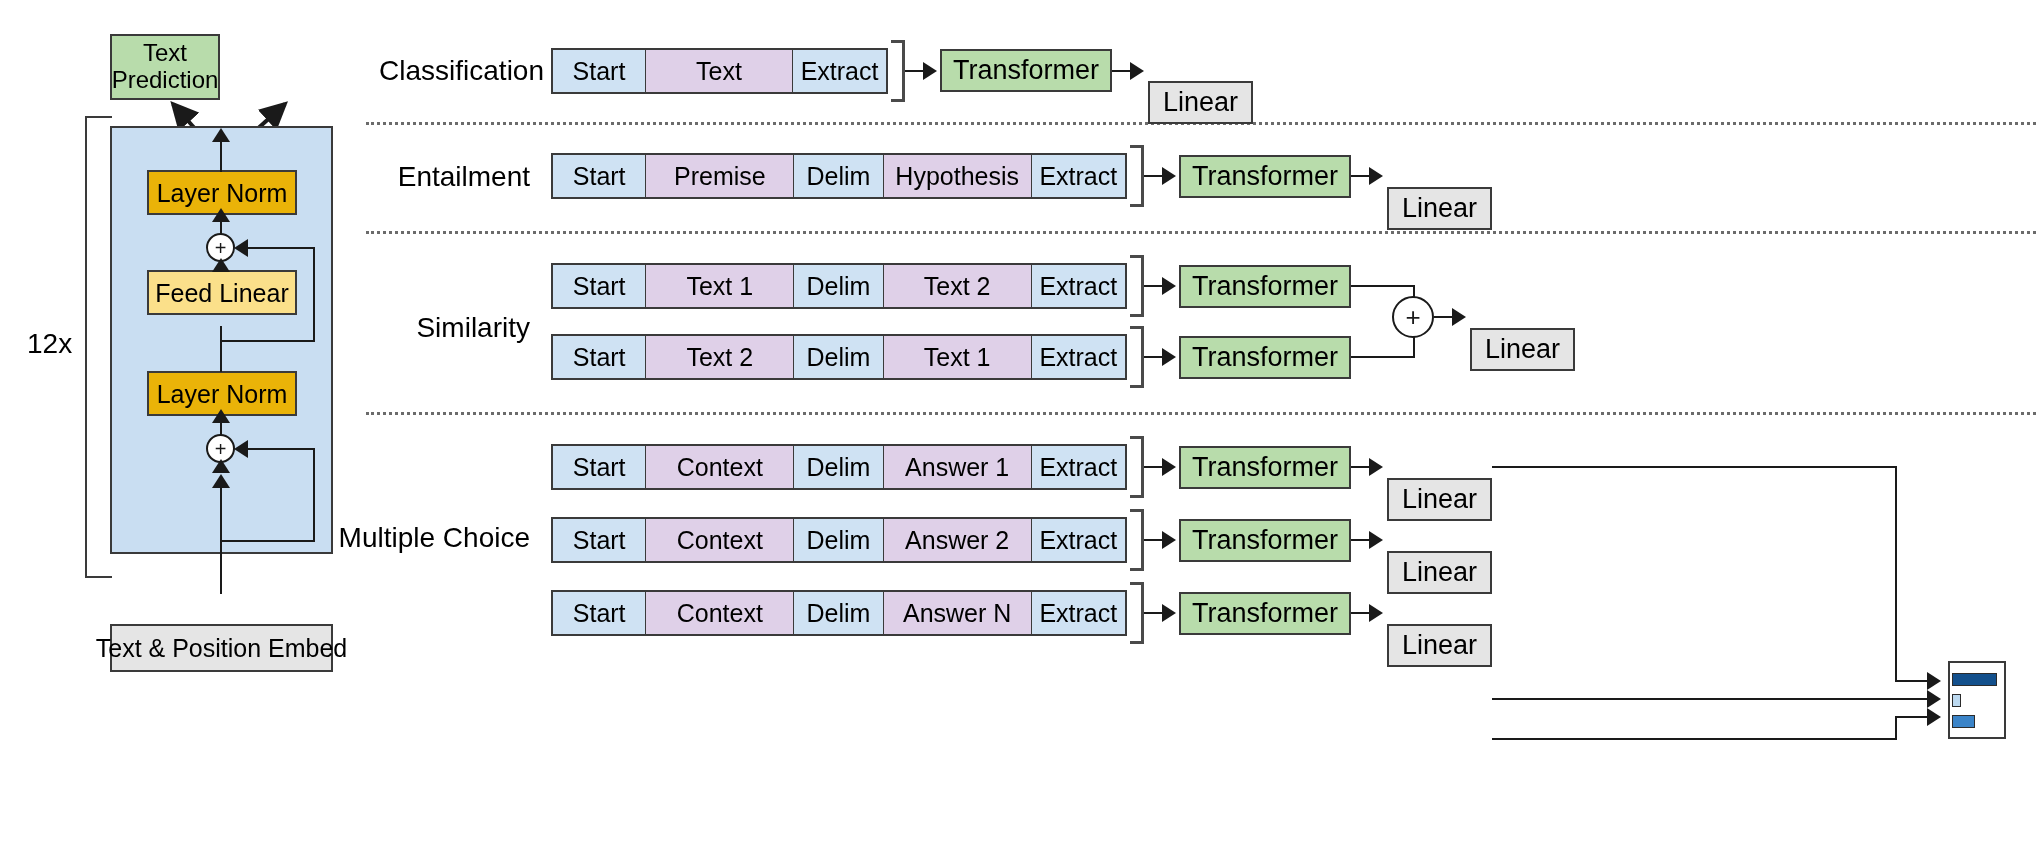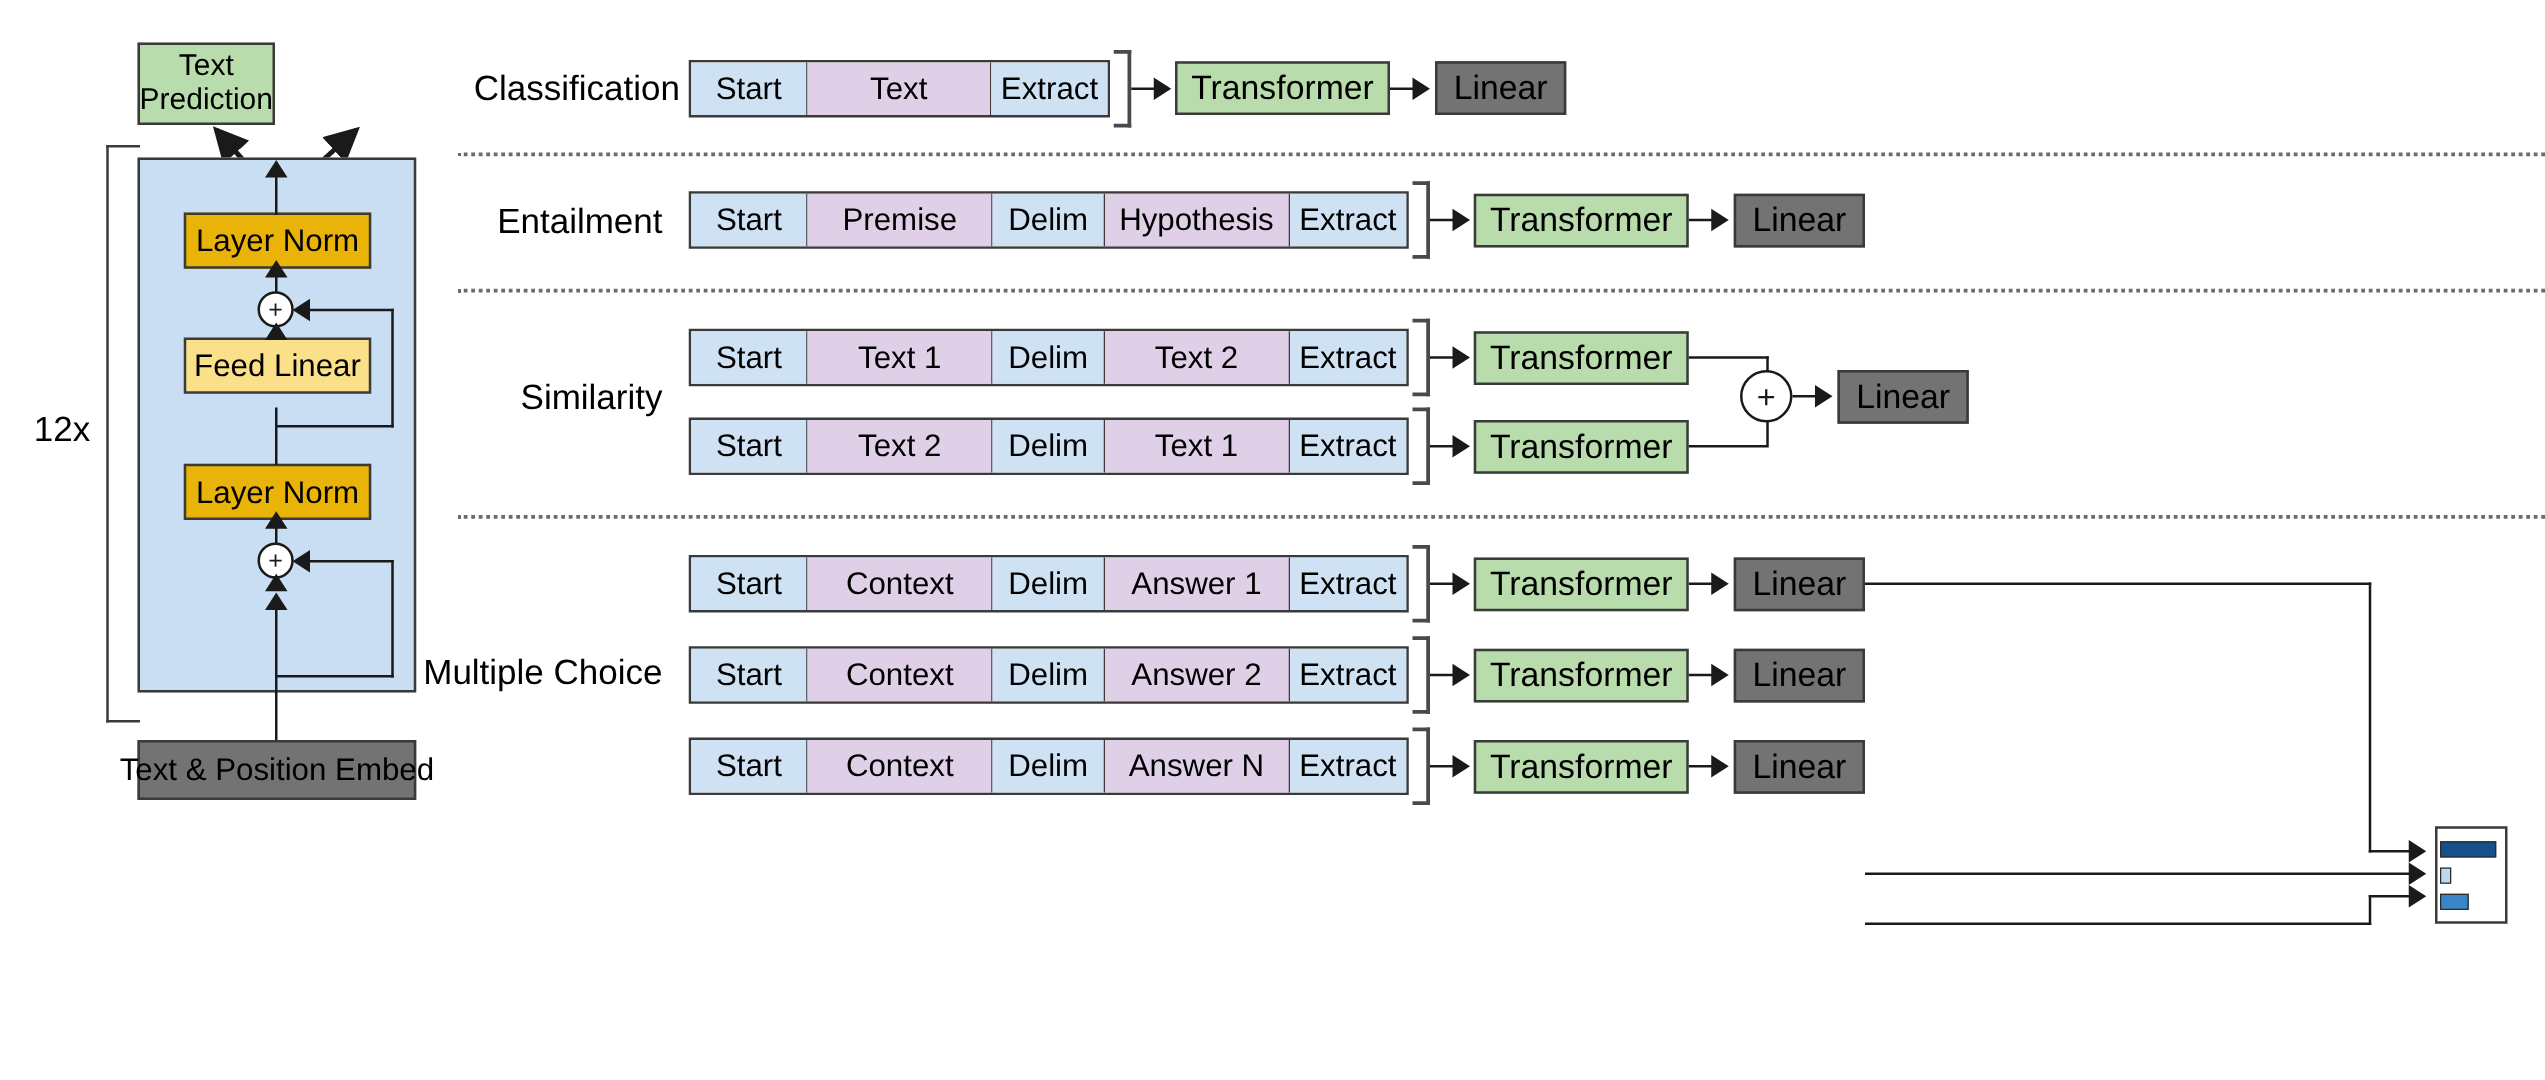--- a/index.html
+++ b/index.html
@@ -31,21 +31,21 @@
     line-height: 1.12;
     white-space: nowrap;
   }
   .box.multiline { white-space: normal; }
 
   .c-green-l  { background: #b8dcab; }
   .c-green-d  { background: #8fc078; }
   .c-purple   { background: #eab308; }
   .c-yellow   { background: #fbe08a; }
   .c-pink     { background: #ddaec4; }
-  .c-orange   { background: #737373; }
+  .c-orange   { background: #e5e5e5; margin-top: 32px; }
   .c-blue-lt  { background: #cfe2f3; }
   .c-lilac    { background: #dfd0e8; }
   .c-block-bg { background: #c9def2; }
   .seq {
     position: absolute;
     border: 2px solid #3a3a3a;
     box-sizing: border-box;
     display: flex;
     height: 46px;
   }
@@ -285,21 +285,21 @@
     <span>Transformer</span>
   </div>
 
   <div class="ln h" style="left:1351px; top:175px; width:22px;"></div>
   <div class="arrow-r" style="left:1369px; top:167px;"></div>
 
   <div class="box c-orange" style="left:1387px; top:155px; width:105px; height:43px; font-size:27px;">
     <span>Linear</span>
   </div>
 
-  <div class="rowlabel" style="left:330px; top:302px; width:200px;text-align:right;">Similarity</div>
+  <div class="rowlabel" style="left:330px; top:312px; width:200px;text-align:right;">Similarity</div>
 
   <div class="seq" style="left:551px; top:263px; width:576px;">
     <div class="cell c-blue-lt" style="width:94px;">
       <span>Start</span>
       </div>
     <div class="cell c-lilac" style="width:149px;">
       <span>Text 1</span>
       </div>
     <div class="cell c-blue-lt" style="width:90px;">
       <span>Delim</span>

